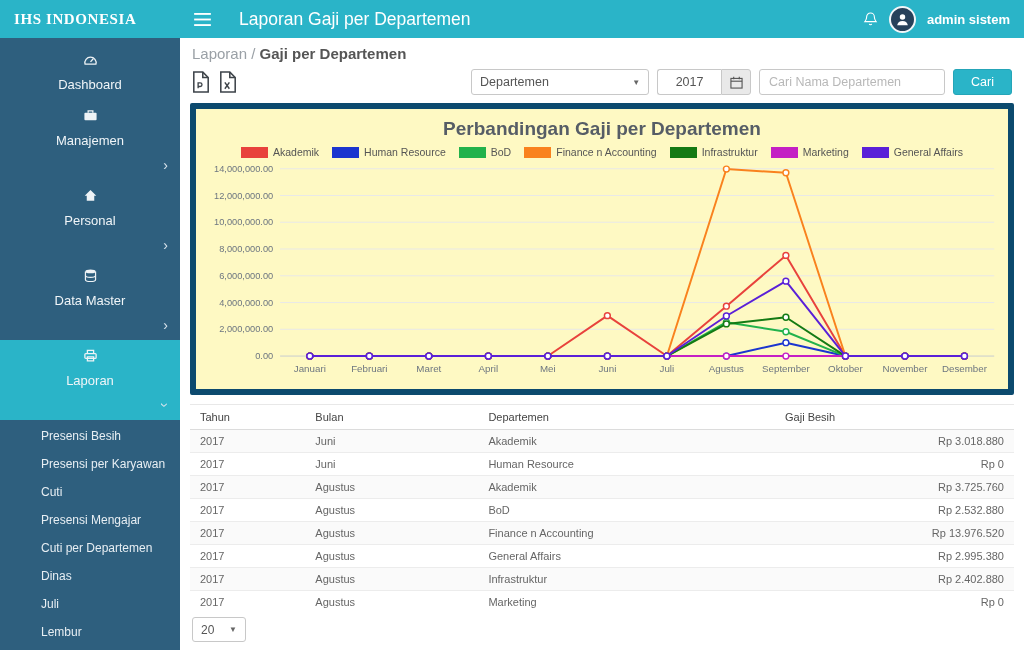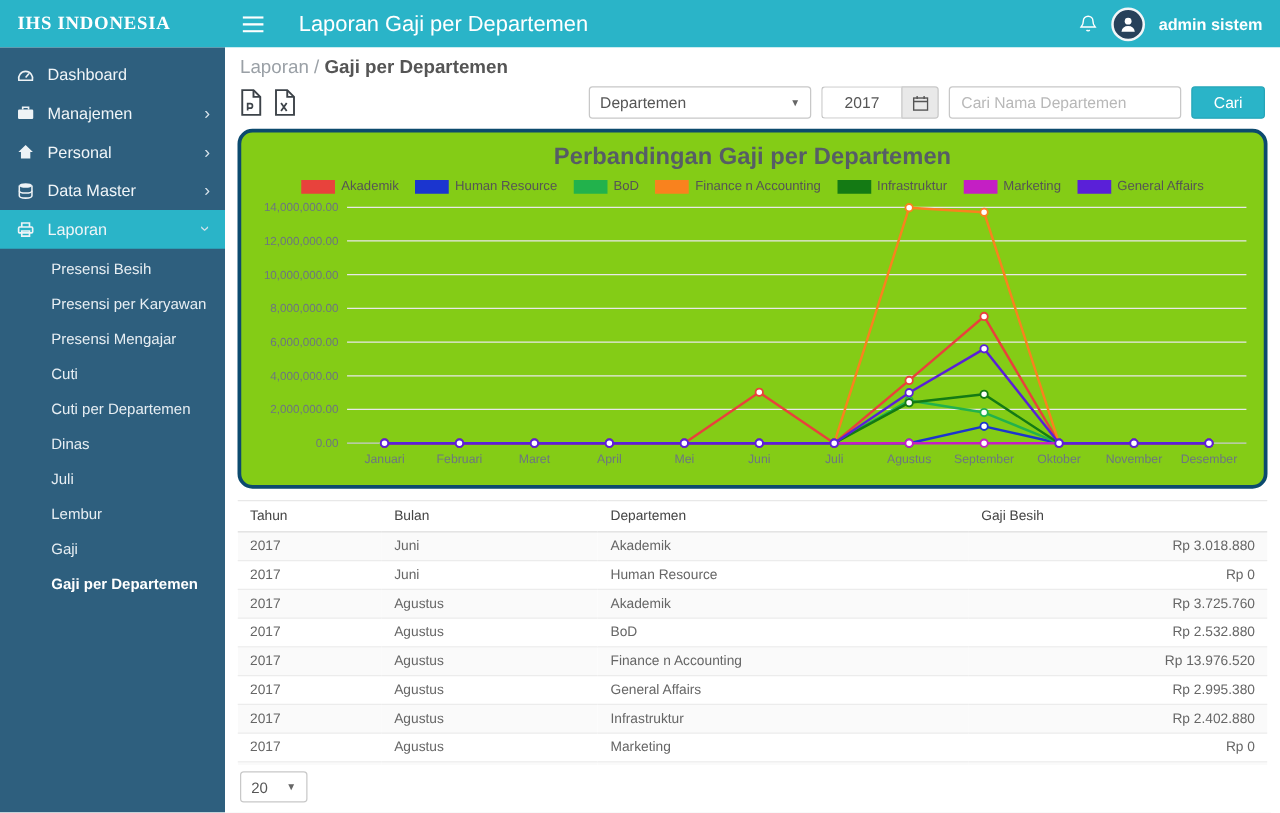--- a/index.html
+++ b/index.html
@@ -24,21 +24,21 @@
   .bell { display:flex; align-items:center; cursor:pointer; }
   .avatar {
     width:27px; height:27px; border-radius:50%; background:#27415a; border:2px solid #f2f6f8;
     display:flex; align-items:center; justify-content:center; cursor:pointer;
   }
   .username { font-size:13px; font-weight:bold; }
 
   
   .layout { flex:1; display:flex; min-height:0; }
   .sidebar { width:180px; flex:0 0 180px; background:#2e5f7e; color:#fff; padding-top:6px; }
-  .side-item { display:flex; align-items:flex-start; gap:10px; padding:8px 12px; font-size:13px; color:#f0f5f8; cursor:pointer; }
+  .side-item { display:flex; align-items:center; gap:10px; padding:8px 12px; font-size:13px; color:#f0f5f8; cursor:pointer;flex-direction:column; }
   .side-item.active { background:#2ab4c8; }
   .side-icon { display:flex; align-items:center; width:16px; justify-content:center; color:#eef3f6; }
   .chev { margin-left:auto; font-size:14px; line-height:1; color:#d8e4ec; }
   .chev.down { transform:rotate(90deg); }
   .submenu { padding:2px 0 3px; }
   .sub-item { padding:7px 12px 7px 41px; font-size:12px; color:#e7eef3; cursor:pointer; }
   .sub-item.active { font-weight:bold; color:#fff; }
 
   
   .content { flex:1; min-width:0; background:#fff; display:flex; flex-direction:column; padding:6px 10px 0 10px; }
@@ -69,21 +69,21 @@
     width:186px; height:26px; border:1px solid #c8c8c8; border-radius:3px; padding:0 9px;
     font-size:12.5px; color:#555; font-family:"Liberation Sans",sans-serif;
   }
   .search-input::placeholder { color:#b8b8b8; }
   .cari-btn {
     height:26px; background:#2ab4c8; color:#fff; border:1px solid #25a5b8; border-radius:3px;
     padding:0 17px; font-size:12.5px; cursor:pointer; font-family:"Liberation Sans",sans-serif;
   }
 
   
-  .chart-panel { border:3px solid #0c4a6e; border-radius:12px; background:#84cc16; padding:7px 6px 2px 6px; }
+  .chart-panel { border:6px solid #0c4a6e; border-radius:2px; background:#fef9c3; padding:7px 6px 2px 6px; }
   .chart-title { text-align:center; font-size:19px; font-weight:bold; color:#565d66; margin:2px 0 6px 0; }
   .legend { display:flex; justify-content:center; align-items:center; gap:13px; margin-bottom:1px; }
   .legend-item { display:inline-flex; align-items:center; gap:5px; font-size:10.5px; color:#555; cursor:pointer; white-space:nowrap; }
   .legend-swatch { width:27px; height:11px; display:inline-block; }
   #chart { display:block; width:100%; height:auto; font-family:"Liberation Sans",sans-serif; }
 
   
   .table-panel { margin-top:9px; height:214px; overflow:hidden; }
   table { width:100%; border-collapse:collapse; font-size:11px; color:#666; table-layout:fixed; }
   thead th { text-align:left; font-weight:normal; color:#444; padding:6px 10px; border-bottom:1px solid #dcdcdc; border-top:1px solid #e8e8e8; cursor:pointer; }
@@ -187,22 +187,22 @@
                 <path d="M4.7 6V2.6h6.6V6" fill="none" stroke="currentColor" stroke-width="1.4"></path>
                 <path d="M4.7 9.4h6.6v4.4H4.7z" fill="none" stroke="currentColor" stroke-width="1.4"></path>
               </svg>
             </span>
             <span class="side-label">Laporan</span>
             <span class="chev down">›</span>
           </div>
           <div class="submenu">
             <div class="sub-item">Presensi Besih</div>
             <div class="sub-item">Presensi per Karyawan</div>
+            <div class="sub-item">Cuti</div>
             <div class="sub-item">Presensi Mengajar</div>
-            <div class="sub-item">Cuti</div>
             <div class="sub-item">Cuti per Departemen</div>
             <div class="sub-item">Dinas</div>
             <div class="sub-item">Juli</div>
             <div class="sub-item">Lembur</div>
             <div class="sub-item">Gaji</div>
             <div class="sub-item active">Gaji per Departemen</div>
           </div>
         </nav>
     </aside>
 

